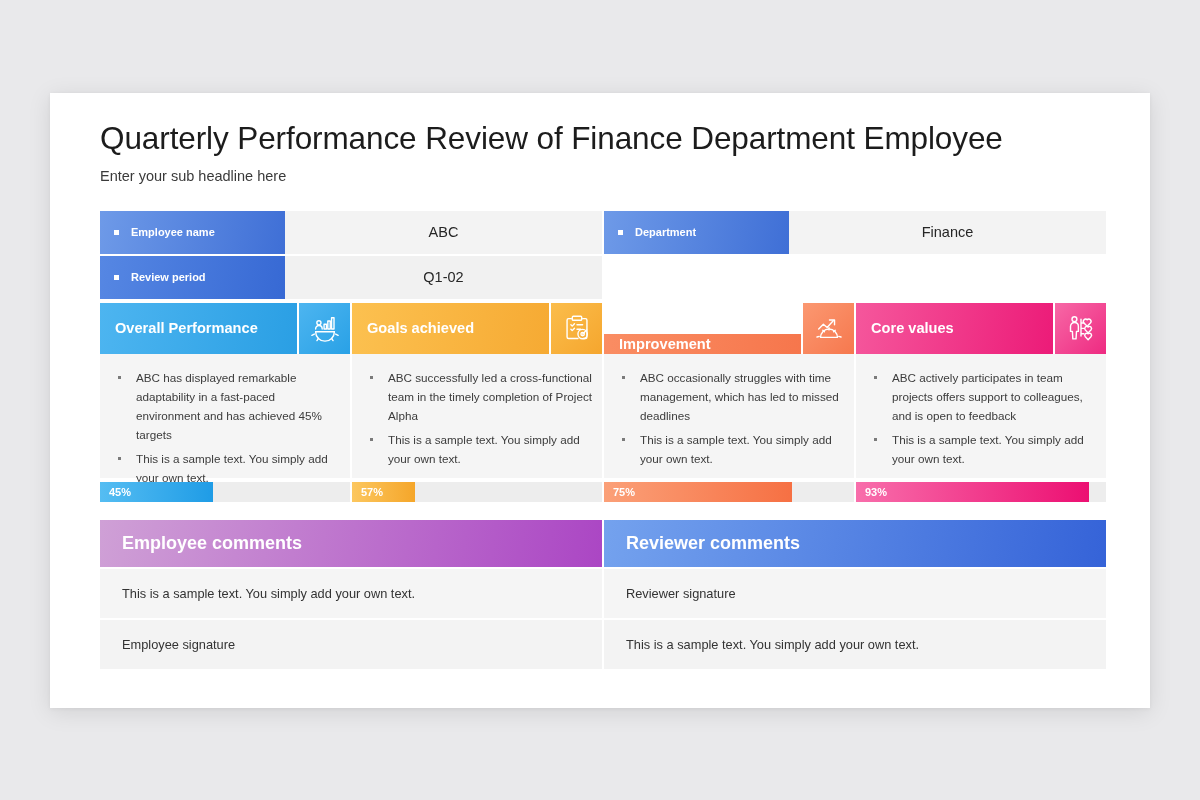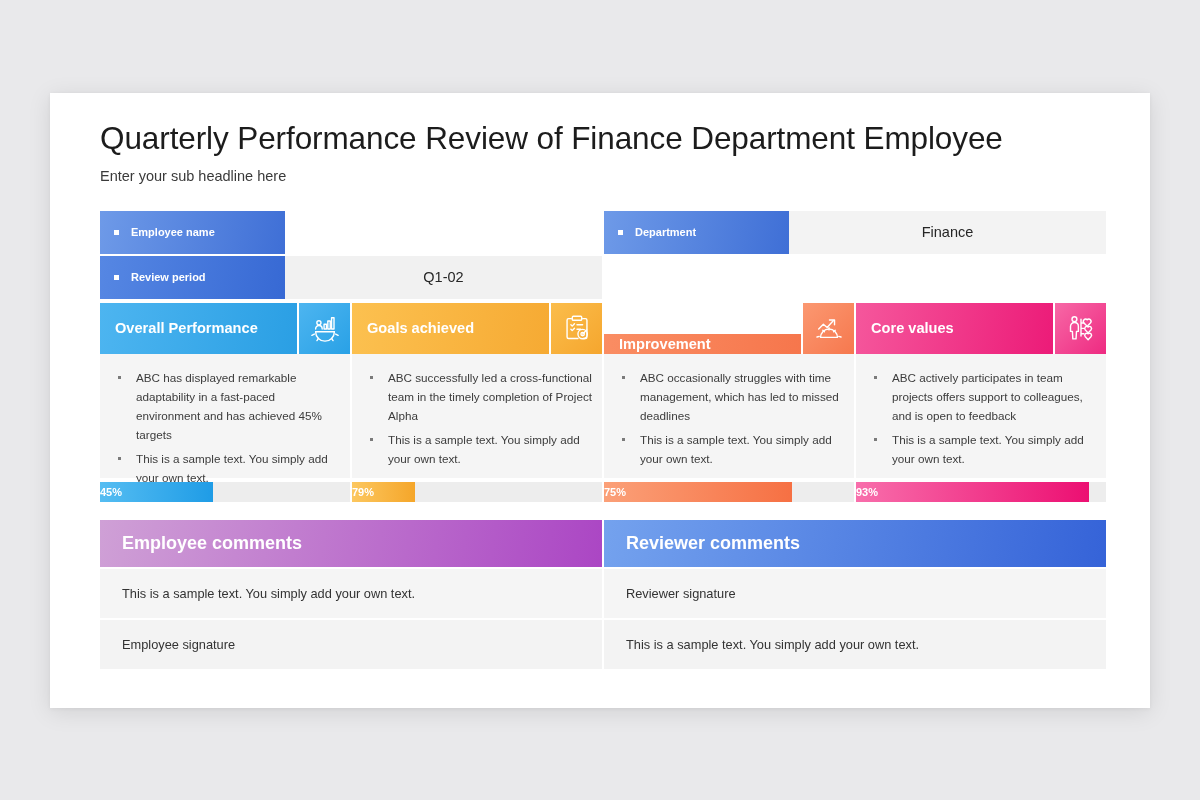--- a/index.html
+++ b/index.html
@@ -171,20 +171,21 @@
   .bar-track {
     margin-top: 4px;
     height: 20px;
     background: #ededed;
     position: relative;
   }
   .bar-fill {
     height: 100%;
     display: flex;
     align-items: center;
+    padding-left: 9px;
     color: #ffffff;
     font-size: 11px;
     font-weight: bold;
   }
   .c-blue   .bar-fill { background: linear-gradient(90deg, #55bdf2 0%, #1f9ce6 100%); }
   .c-orange .bar-fill { background: linear-gradient(90deg, #fcc75f 0%, #f5a62a 100%); }
   .c-coral  .bar-fill { background: linear-gradient(90deg, #fba078 0%, #f67043 100%); }
   .c-pink   .bar-fill { background: linear-gradient(90deg, #f86eab 0%, #ec0f72 100%); }
 
   
@@ -232,20 +233,21 @@
     <div class="page-subtitle">Enter your sub headline here</div>
 
     <div class="info-tables">
 
       <div class="info-table">
         <div class="info-row">
           <div class="info-label">
             <span class="bullet-sq"></span>
             <span>Employee name</span>
           </div>
+          <div class="info-value">ABC</div>
         </div>
         <div class="info-row">
           <div class="info-label alt">
             <span class="bullet-sq"></span>
             <span>Review period</span>
           </div>
           <div class="info-value shade">Q1-02</div>
         </div>
       </div>
 
@@ -306,21 +308,21 @@
             </svg>
           </div>
         </div>
         <div class="cat-body">
           <ul class="cat-list">
             <li>ABC successfully led a cross-functional team in the timely completion of Project Alpha</li>
             <li>This is a sample text. You simply add your own text.</li>
           </ul>
         </div>
         <div class="bar-track">
-          <div class="bar-fill" style="width:25%">79%</div>
+          <div class="bar-fill" style="width:25%">57%</div>
         </div>
       </div>
 
       <div class="cat-col c-coral">
         <div class="cat-head">
           <div class="cat-title">Improvement</div>
           <div class="cat-icon">
             <svg width="30" height="30" viewBox="0 0 32 32" fill="none" stroke="#ffffff" stroke-width="1.5" stroke-linecap="round" stroke-linejoin="round">
               <path d="M5 17l5-5 4 3.4 6.5-7.2"></path>
               <path d="M16.5 7.4h5.4v5.2"></path>

